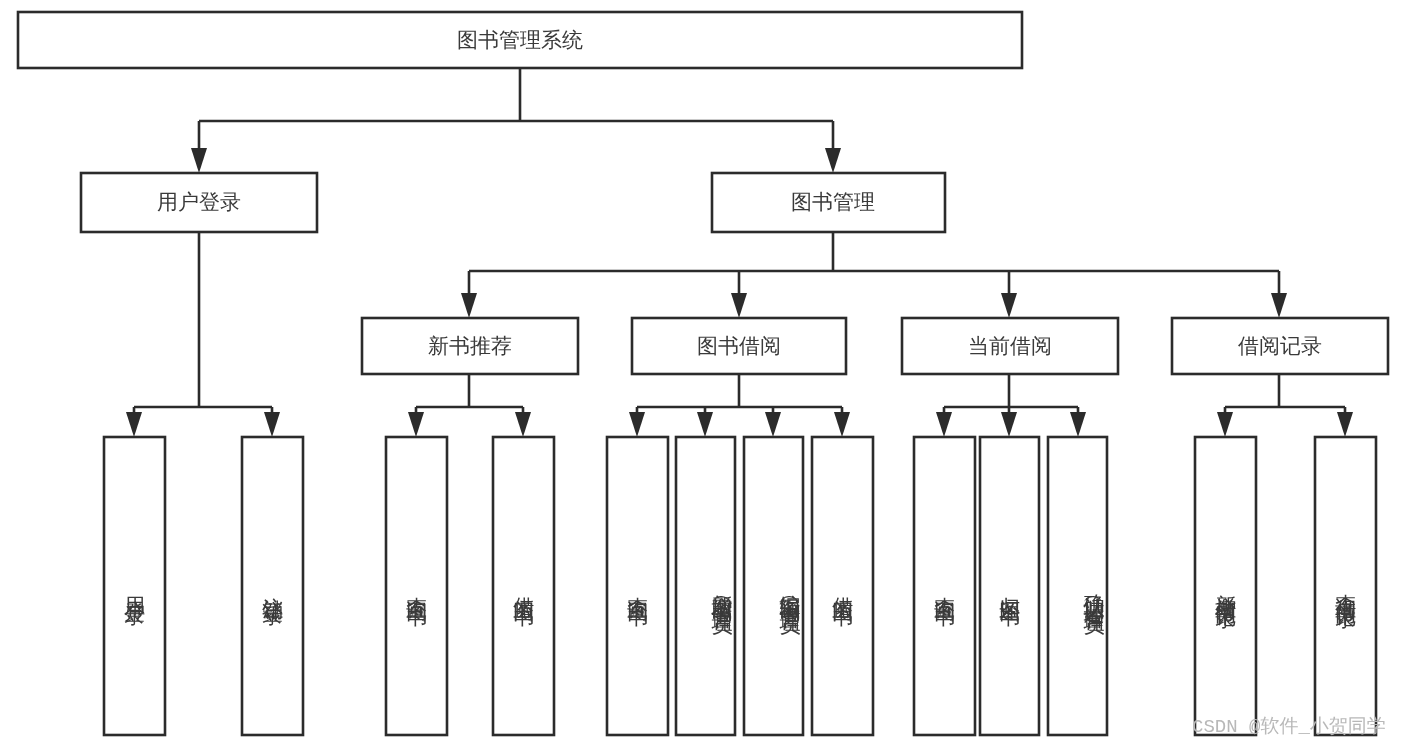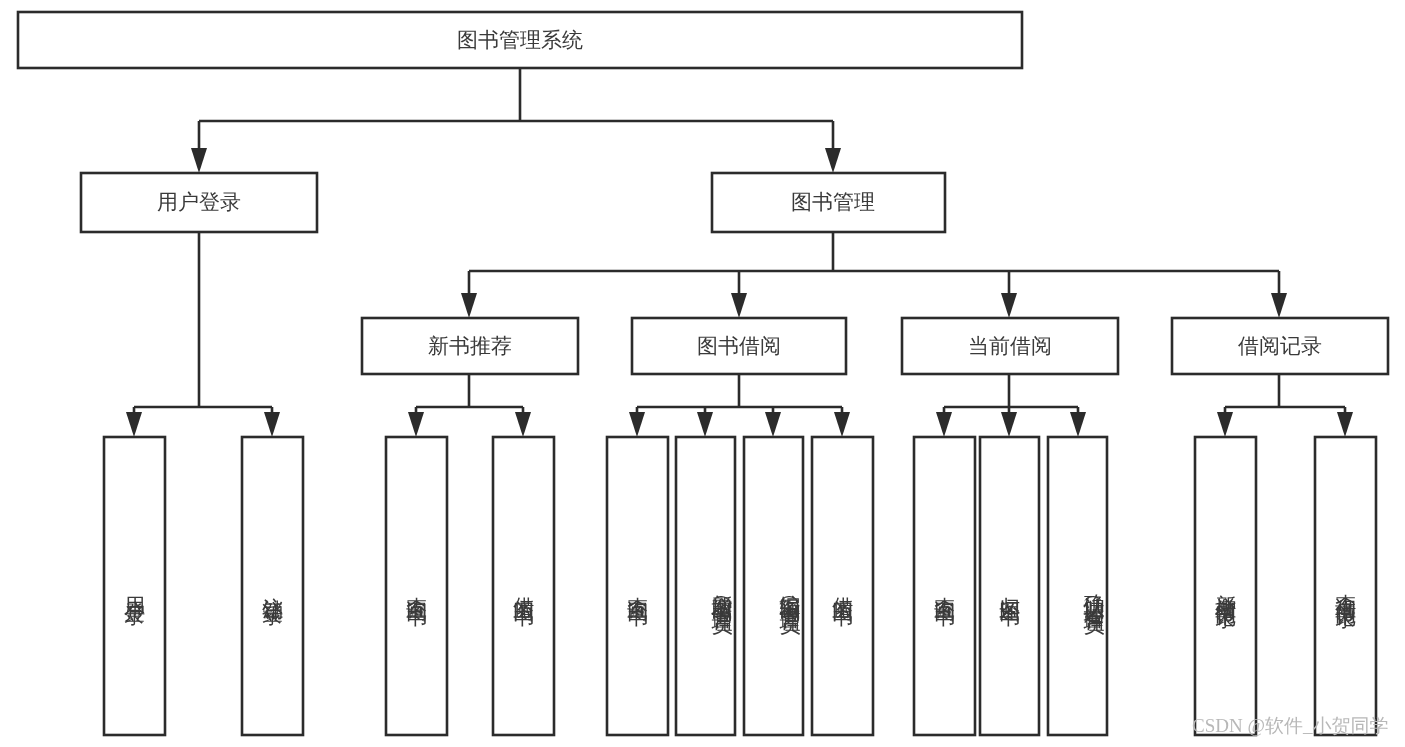--- a/index.html
+++ b/index.html
@@ -60,21 +60,21 @@
     color: #3a3a3a;
     letter-spacing: 3px;
     display: flex;
     align-items: center;
     justify-content: center;
     text-align: center;
     pointer-events: none;
   }
   .watermark {
     position: absolute;
-    font-family: Liberation Serif, serif;
+    font-family: Liberation Mono, monospace;
     font-size: 19px;
     color: #b8b8b8;
     white-space: nowrap;
     left: 1192px;
     top: 713px;
     text-align: center;
   }
 </style>
 </head>
 <body>

